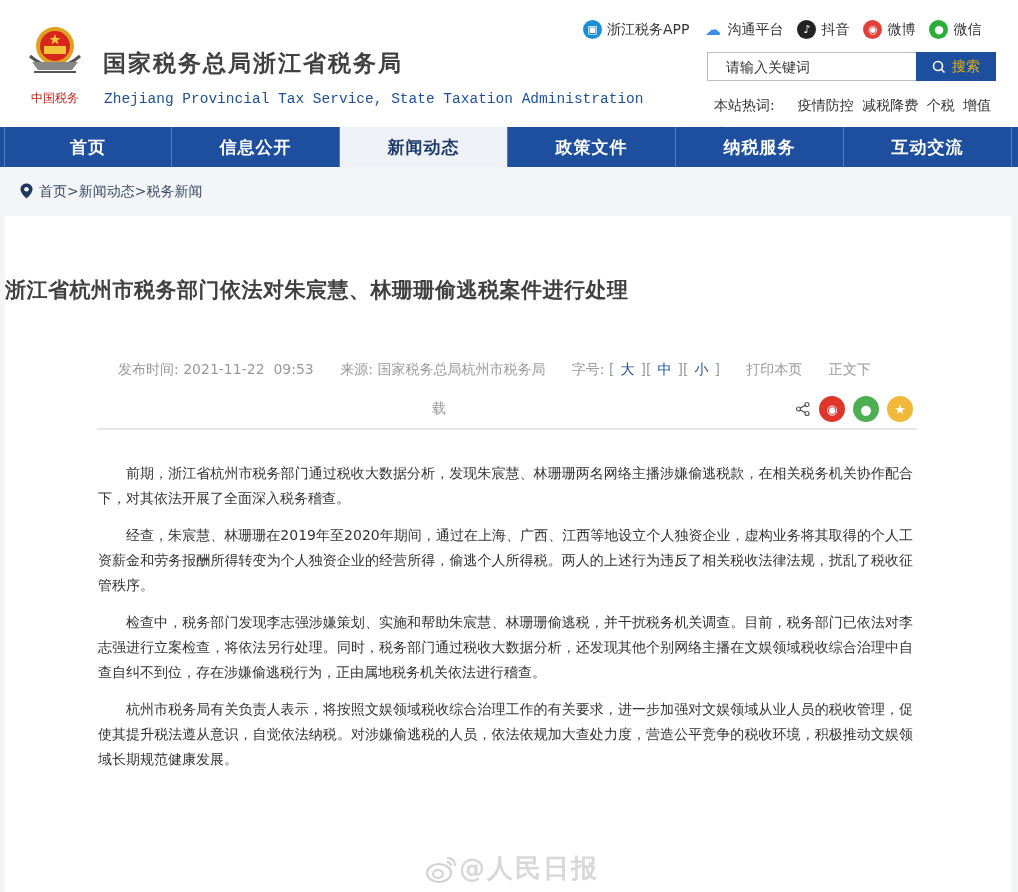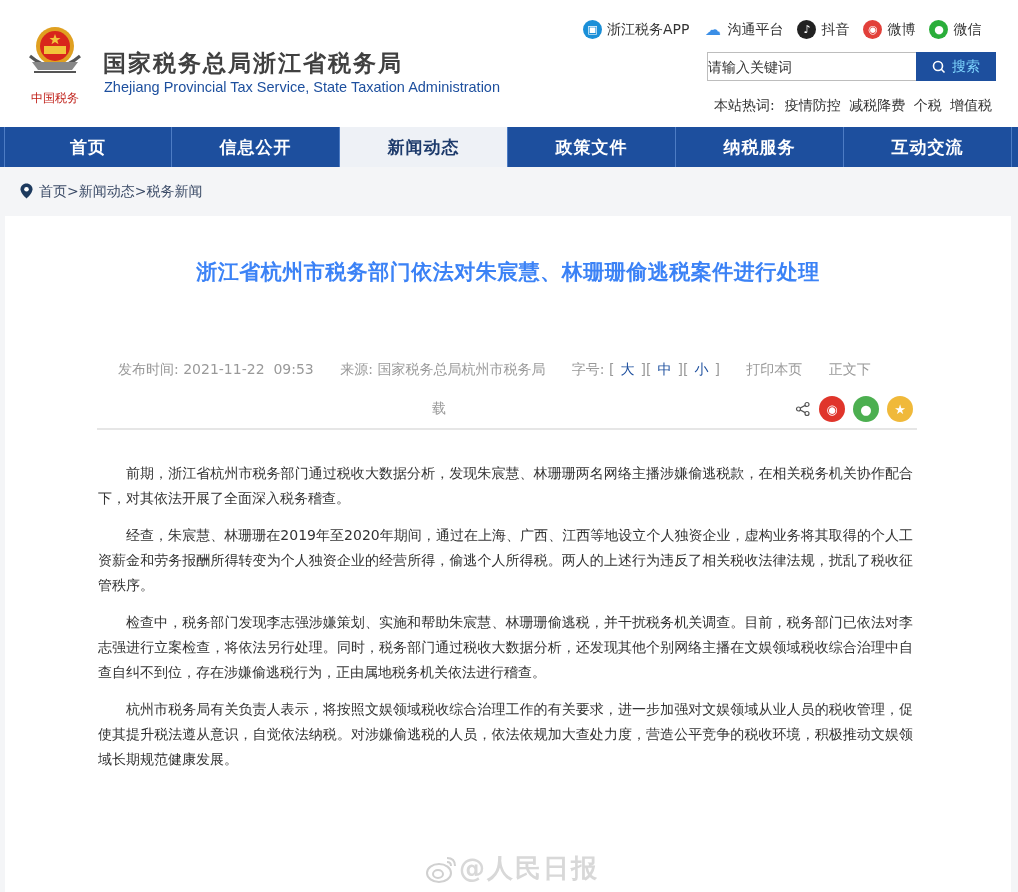--- a/index.html
+++ b/index.html
@@ -3,47 +3,47 @@
 <meta charset="utf-8">
 <style>
   * { box-sizing: border-box; margin: 0; padding: 0; }
   html, body { width: 1018px; height: 892px; overflow: hidden; }
   body { background: #f4f5f7; font-family: "DejaVu Sans", "Liberation Sans", sans-serif; color: #333; position: relative; }
 
   
   .header { position: absolute; left: 0; top: 0; width: 1018px; height: 127px; background: #ffffff; }
   .emblem { position: absolute; left: 22px; top: 22px; width: 66px; height: 88px; }
   .site-title { position: absolute; left: 103px; top: 48px; font-size: 23px; font-weight: bold; color: #404040; letter-spacing: 2px; white-space: nowrap; }
-  .site-subtitle { position: absolute; left: 104px; top: 79px; font-family: Liberation Sans, sans-serif; font-size: 14.5px; color: #1d4f9e; white-space: nowrap; }
+  .site-subtitle { position: absolute; left: 104px; top: 91px; font-family: Liberation Mono, monospace; font-size: 14.5px; color: #1d4f9e; white-space: nowrap; }
 
   .social { position: absolute; top: 20px; left: 583px; display: flex; align-items: center; gap: 14px; font-size: 14px; color: #333; white-space: nowrap; }
   .social-item { display: flex; align-items: center; gap: 5px; cursor: pointer; }
   .soc-ico { width: 19px; height: 19px; border-radius: 50%; display: inline-flex; align-items: center; justify-content: center; color: #fff; font-size: 11px; line-height: 1; }
 
-  .search-box { position: absolute; left: 707px; top: 52px; width: 210px; height: 29px; border: 1px solid #bdbdbd; background: #fff; font-size: 14px; color: #333; outline: none; font-family: "DejaVu Sans", sans-serif; }
+  .search-box { position: absolute; left: 707px; top: 52px; width: 210px; height: 29px; border: 1px solid #bdbdbd; background: #fff; font-size: 14px; padding-left: 18px; color: #333; outline: none; font-family: "DejaVu Sans", sans-serif; }
   .search-box::placeholder { color: #333; }
-  .search-btn { position: absolute; left: 916px; top: 52px; width: 80px; height: 29px; background: #1d4f9e; color: #7dd3fc; border: none; font-size: 14px; display: flex; align-items: center; justify-content: center; gap: 6px; cursor: pointer; font-family: Liberation Sans, sans-serif; }
+  .search-btn { position: absolute; left: 916px; top: 52px; width: 80px; height: 29px; background: #1d4f9e; color: #eab308; border: none; font-size: 14px; display: flex; align-items: center; justify-content: center; gap: 6px; cursor: pointer; font-family: Liberation Sans, sans-serif; }
 
   .hot-words { position: absolute; left: 714px; top: 91px; width: 290px; font-size: 14px; line-height: 28px; color: #333; }
   .hot-words span { margin-right: 4px; cursor: pointer; }
-  .hot-words .hw-label { cursor: default; margin-right: 10px; }
+  .hot-words .hw-label { cursor: default; margin-right: 23px; }
 
   
   .nav { position: absolute; left: 0; top: 127px; width: 1018px; height: 40px; background: #1d4f9e; display: flex; }
   .nav-item { width: 168px; height: 40px; display: flex; align-items: center; justify-content: center; color: #fff; font-size: 17px; font-weight: bold; border-right: 1px solid #4d7cc4; cursor: pointer; letter-spacing: 1px; }
   .nav-item:first-child { margin-left: 4px; border-left: 1px solid #4d7cc4; }
   .nav-item.active { background: #eef1f6; color: #1d3a6b; }
 
   
   .breadcrumb { position: absolute; left: 20px; top: 183px; display: flex; gap: 6px; font-size: 14px; color: #3a4a66; }
   .breadcrumb a { color: #3a4a66; text-decoration: none; cursor: pointer; }
 
   
   .article { position: absolute; left: 5px; top: 216px; width: 1006px; height: 676px; background: #fff; }
-  .article-title { position: absolute; left: 0; top: 42px; width: 1006px; text-align: center; font-size: 21px; font-weight: bold; color: #3b82f6; letter-spacing: 0.5px; }
+  .article-title { position: absolute; left: 0; top: 60px; width: 1006px; text-align: left; font-size: 21px; font-weight: bold; color: #404040; letter-spacing: 0.5px; }
 
   .meta { position: absolute; left: 113px; top: 145px; width: 800px; font-size: 14px; color: #999; white-space: nowrap; }
   .meta span { display: inline-block; }
   .meta .gap { margin-left: 22px; }
   .meta .fs { color: #1d4f9e; cursor: pointer; margin: 0 6px; }
   .meta .br { color: #999; }
   .meta .link { cursor: pointer; }
   .meta2 { position: absolute; left: 427px; top: 184px; font-size: 14px; color: #999; cursor: pointer; }
 
   .share { position: absolute; left: 790px; top: 180px; display: flex; align-items: center; gap: 8px; }

